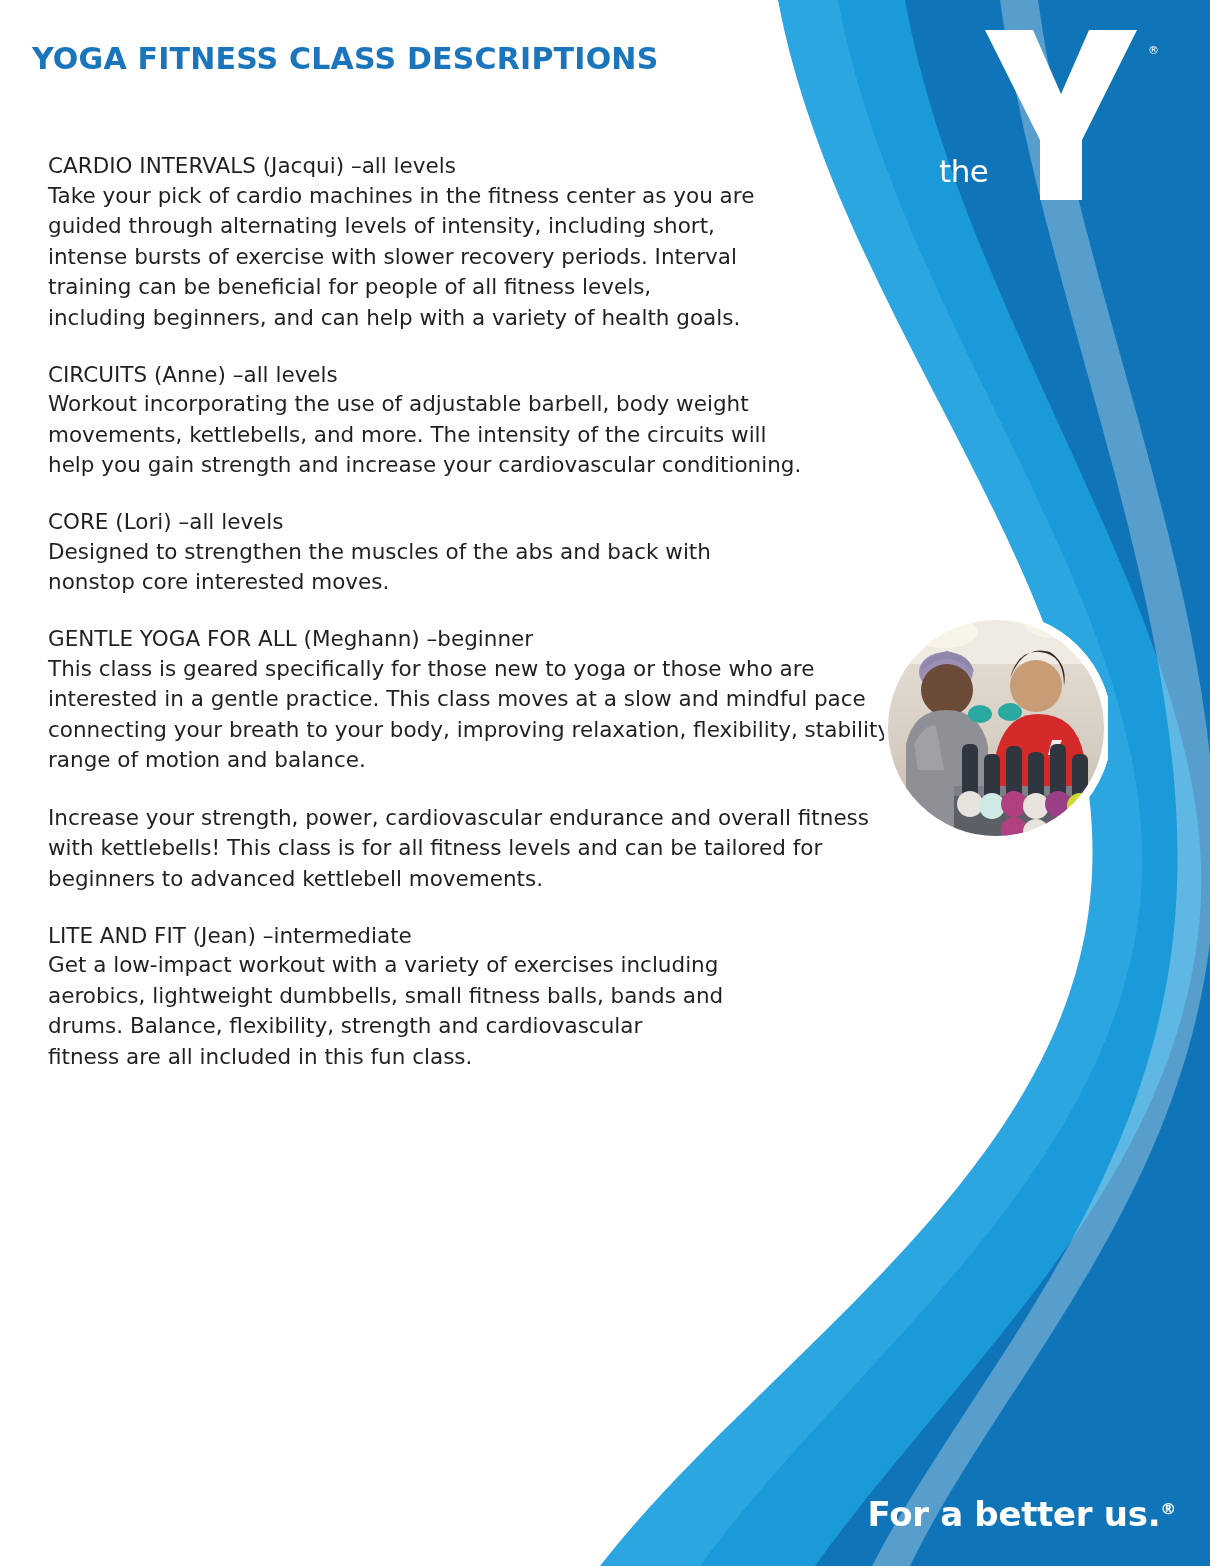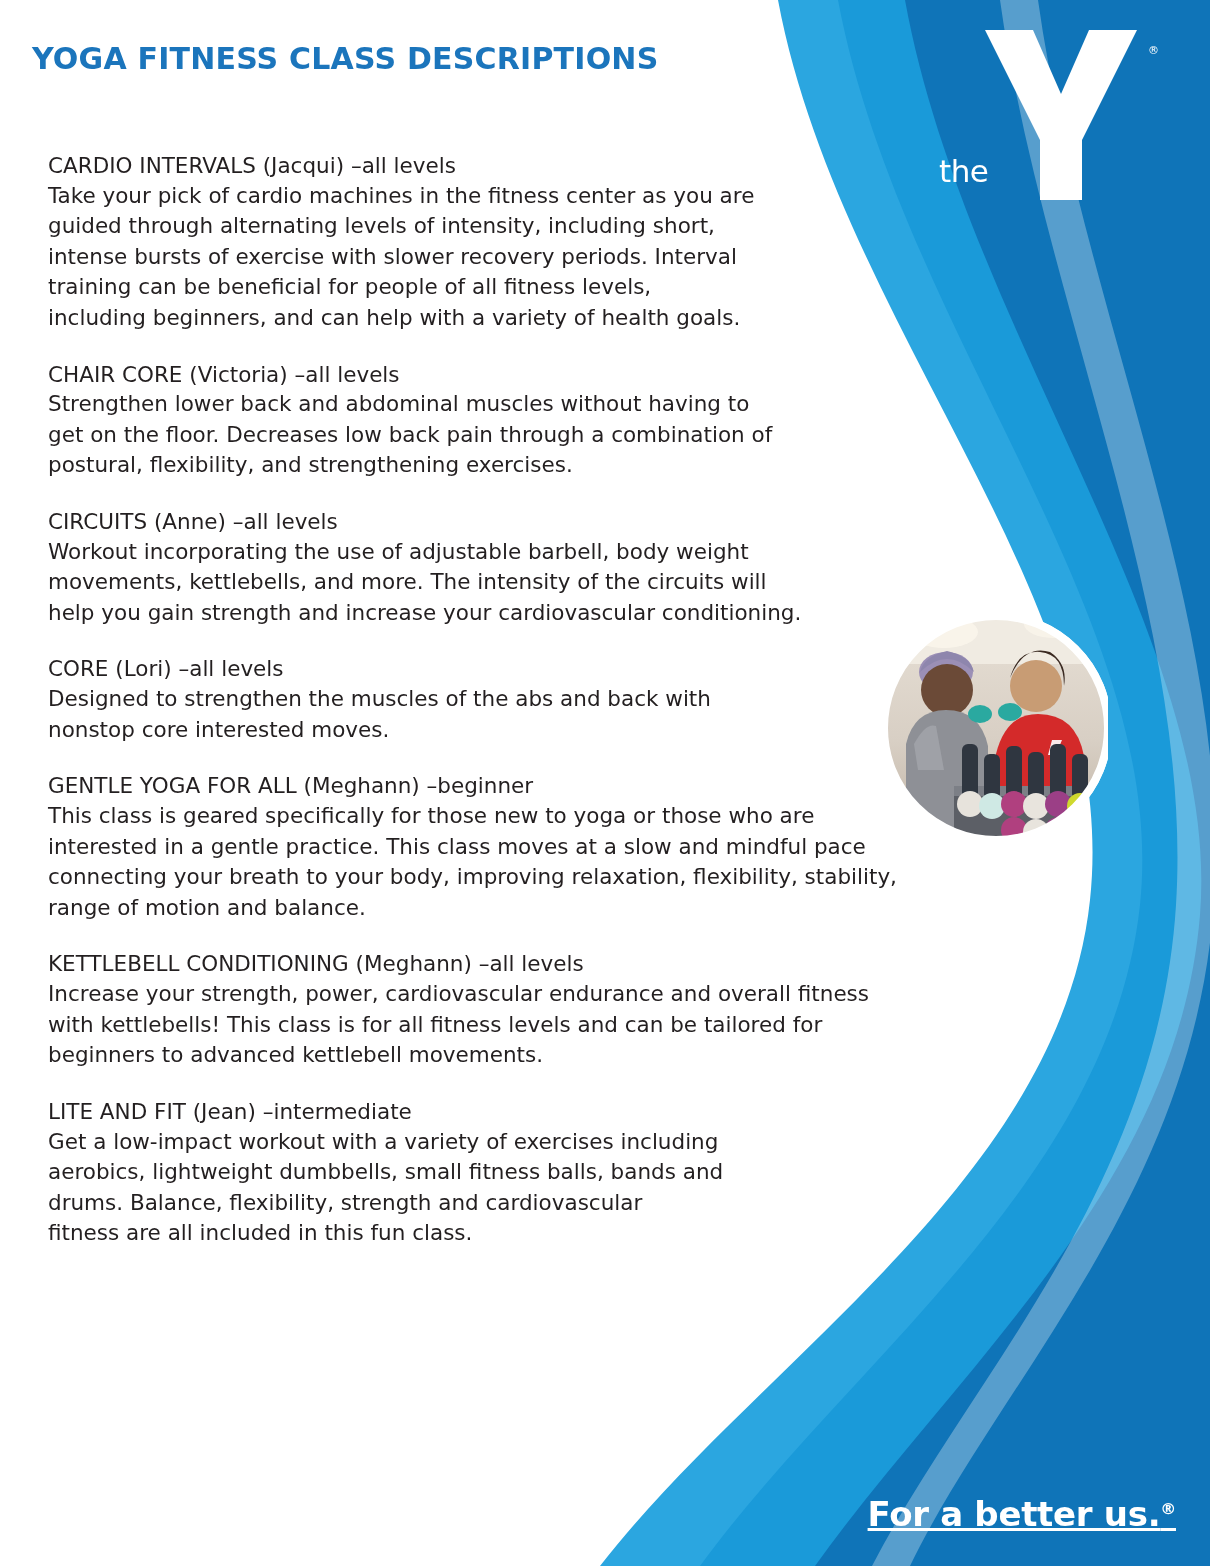--- a/index.html
+++ b/index.html
@@ -136,21 +136,20 @@
     position: absolute;
     right: 34px;
     bottom: 32px;
     color: #ffffff;
     font-family: "DejaVu Sans", sans-serif;
     font-weight: bold;
     font-size: 34px;
     letter-spacing: -0.3px;
     z-index: 7;
     white-space: nowrap;
-    text-decoration: underline;
   }
   .footer-tagline .reg {
     font-size: 16px;
     vertical-align: super;
   }
 </style>
 </head>
 <body>
 
 <svg class="bg-swoosh" viewBox="0 0 1210 1566" preserveAspectRatio="none">
@@ -258,26 +257,20 @@
 
   <div class="class-block">
     <div class="class-heading">CARDIO INTERVALS (Jacqui) –all levels</div>
     <div class="class-desc">Take your pick of cardio machines in the fitness center as you are
 guided through alternating levels of intensity, including short,
 intense bursts of exercise with slower recovery periods. Interval
 training can be beneficial for people of all fitness levels,
 including beginners, and can help with a variety of health goals.</div>
   </div>
 
-  <div class="class-block">
-    <div class="class-heading">CHAIR CORE (Victoria) –all levels</div>
-    <div class="class-desc">Strengthen lower back and abdominal muscles without having to
-get on the floor. Decreases low back pain through a combination of
-postural, flexibility, and strengthening exercises.</div>
-  </div>
 
 
   <div class="class-block">
     <div class="class-heading">CIRCUITS (Anne) –all levels</div>
     <div class="class-desc">Workout incorporating the use of adjustable barbell, body weight
 movements, kettlebells, and more. The intensity of the circuits will
 help you gain strength and increase your cardiovascular conditioning.</div>
   </div>
 
   <div class="class-block">
@@ -288,21 +281,20 @@
 
   <div class="class-block">
     <div class="class-heading">GENTLE YOGA FOR ALL (Meghann) –beginner</div>
     <div class="class-desc">This class is geared specifically for those new to yoga or those who are
 interested in a gentle practice. This class moves at a slow and mindful pace
 connecting your breath to your body, improving relaxation, flexibility, stability,
 range of motion and balance.</div>
   </div>
 
   <div class="class-block">
-    <div class="class-heading">KETTLEBELL CONDITIONING (Meghann) –all levels</div>
     <div class="class-desc">Increase your strength, power, cardiovascular endurance and overall fitness
 with kettlebells! This class is for all fitness levels and can be tailored for
 beginners to advanced kettlebell movements.</div>
   </div>
 
   <div class="class-block">
     <div class="class-heading">LITE AND FIT (Jean) –intermediate</div>
     <div class="class-desc">Get a low-impact workout with a variety of exercises including
 aerobics, lightweight dumbbells, small fitness balls, bands and
 drums. Balance, flexibility, strength and cardiovascular

